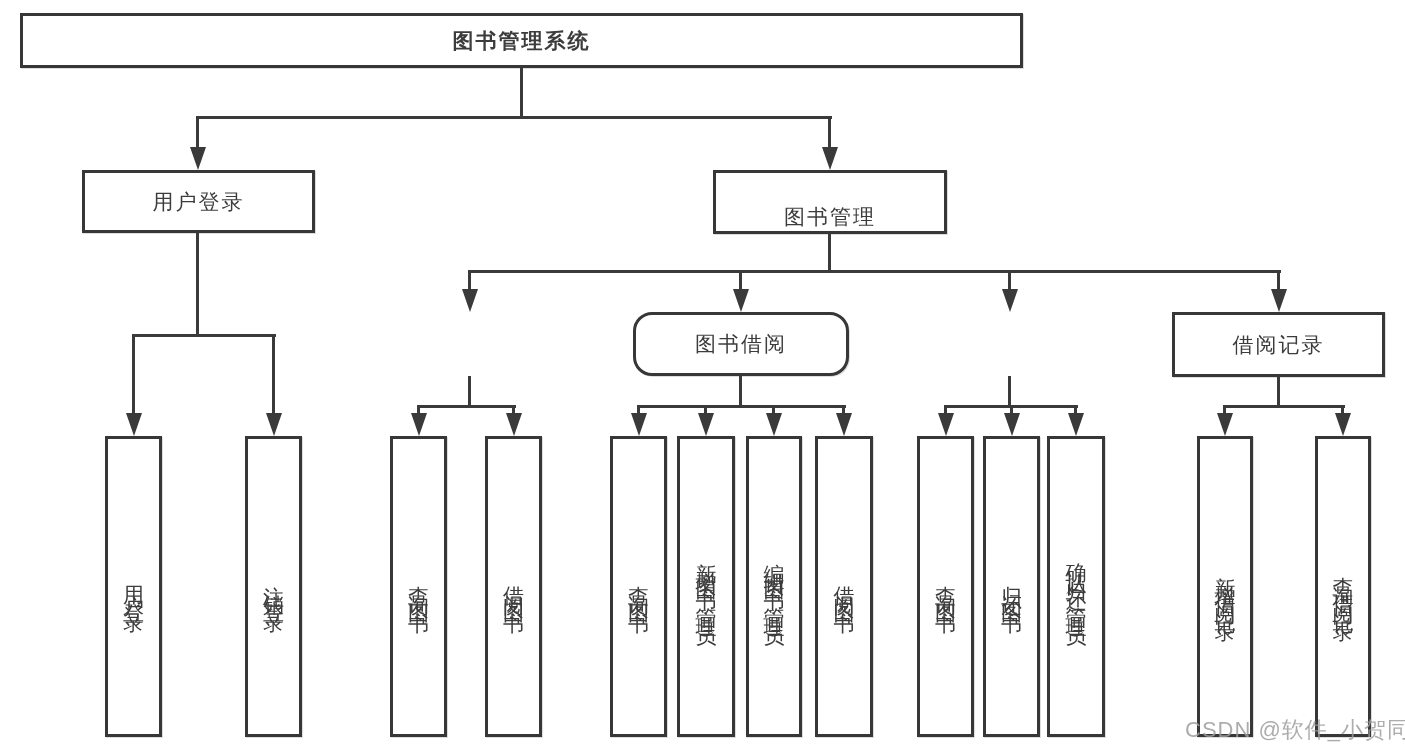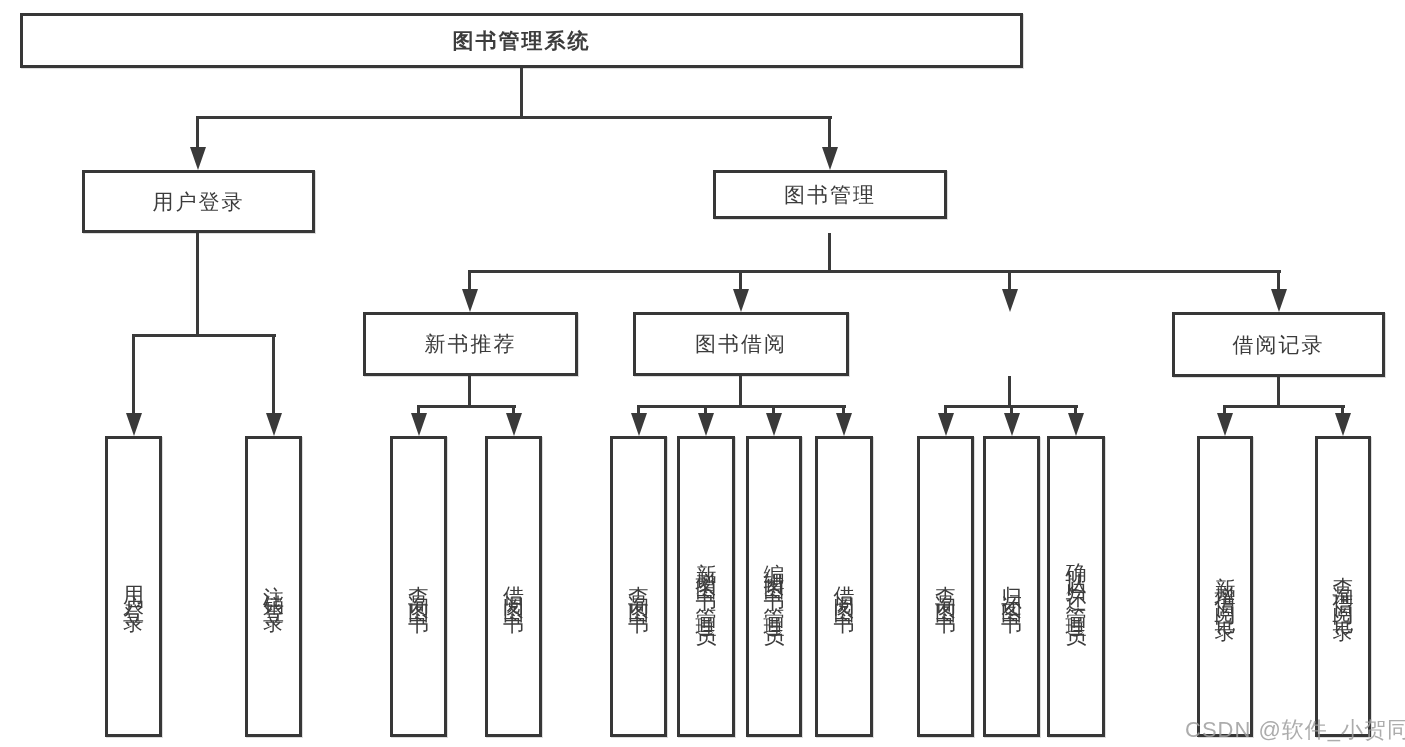--- a/index.html
+++ b/index.html
@@ -63,28 +63,25 @@
 
 <div class="canvas">
 
   <div class="box" style="left:20px; top:13px; width:1003px; height:55px;font-weight:bold;">
     <span class="hlabel">图书管理系统</span>
   </div>
 
   <div class="box" style="left:82px; top:170px; width:233px; height:63px;">
     <span class="hlabel">用户登录</span>
   </div>
-  <div class="box" style="left:713px; top:170px; width:234px; height:49px;">
+  <div class="box" style="left:713px; top:170px; width:234px; height:64px;align-items:flex-end;">
     <span class="hlabel">图书管理</span>
   </div>
 
-  <div class="box" style="left:363px; top:312px; width:215px; height:64px;">
-    <span class="hlabel">新书推荐</span>
-  </div>
-  <div class="box" style="left:633px; top:312px; width:216px; height:64px;">
+  <div class="box" style="left:633px; top:312px; width:216px; height:64px;border-radius:19px;">
     <span class="hlabel">图书借阅</span>
   </div>
   <div class="box" style="left:1172px; top:312px; width:213px; height:65px;">
     <span class="hlabel">借阅记录</span>
   </div>
 
   <div class="box leaf" style="left:105px; top:436px; width:57px; height:301px;">
     <span class="vlabel">用户登录</span>
   </div>
   <div class="box leaf" style="left:245px; top:436px; width:57px; height:301px;">

